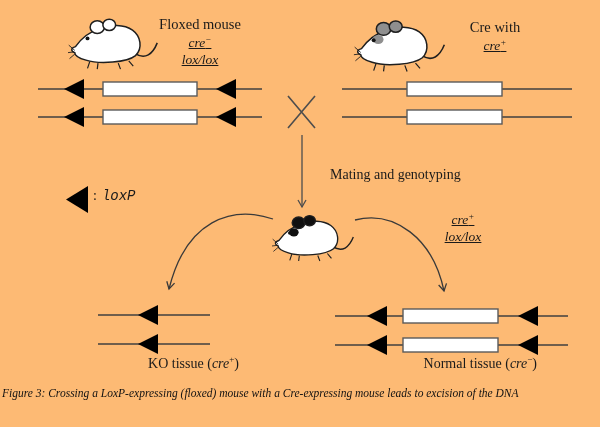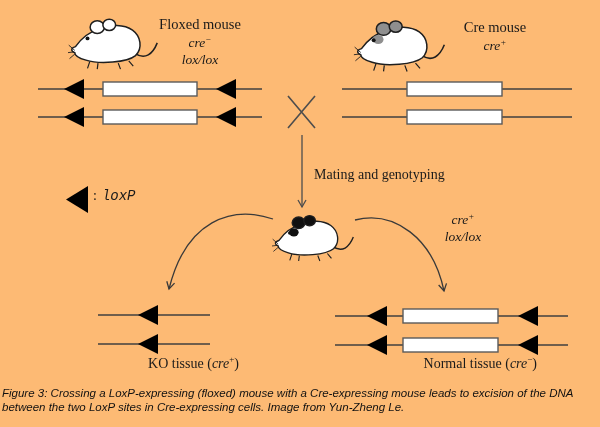--- a/index.html
+++ b/index.html
@@ -3,30 +3,30 @@
 <meta charset="utf-8">
 <style>
   html,body{margin:0;padding:0;background:#fff;}
   .stage{
     position:relative;width:600px;height:427px;background:#fdba74;
     font-family:"Liberation Serif",serif;color:#1a1a1a;overflow:hidden;
   }
   .abs{position:absolute;}
   .label-block{position:absolute;text-align:center;}
   .t-title{font-size:14.5px;line-height:19px;white-space:nowrap;}
-  .t-geno{font-size:13.5px;font-style:italic;line-height:17px;white-space:nowrap;}
+  .t-geno{font-size:13.5px;font-style:italic;line-height:17px;white-space:nowrap;text-decoration:underline;}
   sup{font-size:9px;line-height:0;}
-  .mating-label{position:absolute;left:314px;top:167px;font-size:14px;white-space:nowrap;}
+  .mating-label{position:absolute;left:330px;top:167px;font-size:14px;white-space:nowrap;}
   .legend-text{position:absolute;left:93px;top:188px;font-size:14px;white-space:nowrap;}
   .legend-text .gene{font-style:italic;margin-left:5px;font-family:Liberation Mono, monospace;}
   .tissue-label{position:absolute;font-size:14px;text-align:right;white-space:nowrap;}
   .tissue-label .gene{font-style:italic;}
   .caption{
     position:absolute;left:2px;top:386px;width:596px;
-    font-family:Liberation Sans, sans-serif;font-style:italic;
+    font-family:Liberation Serif, serif;font-style:italic;
     font-size:11.5px;line-height:14px;color:#111;
   }
   svg{display:block;}
 </style>
 </head>
 <body>
 
 <div class="stage">
 
   <svg class="abs" style="left:68px;top:17px" width="90" height="57" viewBox="0 0 120 75">
@@ -50,21 +50,21 @@
     <path d="M9,47 C4,45 3,41 10,39 C17,29 29,19 43,15 C56,9 75,9 86,17 C97,25 100,41 90,51 C79,60 42,63 24,57 C14,54 9,50 9,47 Z" fill="#ffffff" stroke="#1f1f1f" stroke-width="2"></path>
     <ellipse cx="39" cy="13" rx="9.5" ry="8.5" stroke="#1f1f1f" stroke-width="2" fill="#8f8f8f"></ellipse>
     <ellipse cx="55" cy="10" rx="8.5" ry="7.5" stroke="#1f1f1f" stroke-width="2" fill="#8f8f8f"></ellipse>
     <ellipse cx="32" cy="27" rx="7" ry="6" stroke="none" fill="#8f8f8f"></ellipse>
     <circle cx="26" cy="28" r="2.6" fill="#111"></circle>
     <path d="M9,44 L1,37 M8,46 L0,47 M9,49 L2,55" stroke="#1f1f1f" stroke-width="1.2" fill="none"></path>
     <path d="M29,59 L26,68 M40,61 L39,69 M67,61 L70,69 M81,58 L87,65" stroke="#1f1f1f" stroke-width="1.6" fill="none"></path>
   </svg>
 
   <div class="label-block" style="left:425px;top:18px;width:140px">
-    <div class="t-title">Cre mouse</div>
+    <div class="t-title">Cre with</div>
     <div class="t-geno"><i>cre</i><sup>+</sup></div>
   </div>
 
   <svg class="abs" style="left:38px;top:78px" width="224" height="52">
     <g>
       <line x1="0" y1="11" x2="224" y2="11" stroke="#3f3f3f" stroke-width="1.3"></line>
       <polygon points="26,11 46,1 46,21" fill="#000"></polygon>
       <rect x="65" y="4" width="94" height="14" fill="#fff" stroke="#5a5a5a" stroke-width="1.4"></rect>
       <polygon points="178,11 198,1 198,21" fill="#000"></polygon>
     </g>
@@ -149,16 +149,15 @@
       <rect x="68" y="33" width="95" height="14" fill="#fff" stroke="#5a5a5a" stroke-width="1.4"></rect>
       <polygon points="183,40 203,30 203,50" fill="#000"></polygon>
     </g>
   </svg>
 
   <div class="tissue-label" style="left:79px;top:356px;width:160px"><span>KO tissue (</span><i class="gene">cre</i><sup>+</sup><span>)</span></div>
   <div class="tissue-label" style="left:377px;top:356px;width:160px"><span>Normal tissue (</span><i class="gene">cre</i><sup>−</sup><span>)</span></div>
 
   <div class="caption">
     <div>Figure 3: Crossing a LoxP-expressing (floxed) mouse with a Cre-expressing mouse leads to excision of the DNA</div>
-    <div>between the two LoxP sites in Cre-expressing cells. Image from Yun-Zheng Le.</div>
   </div>
 
 </div>
 
 </body></html>

